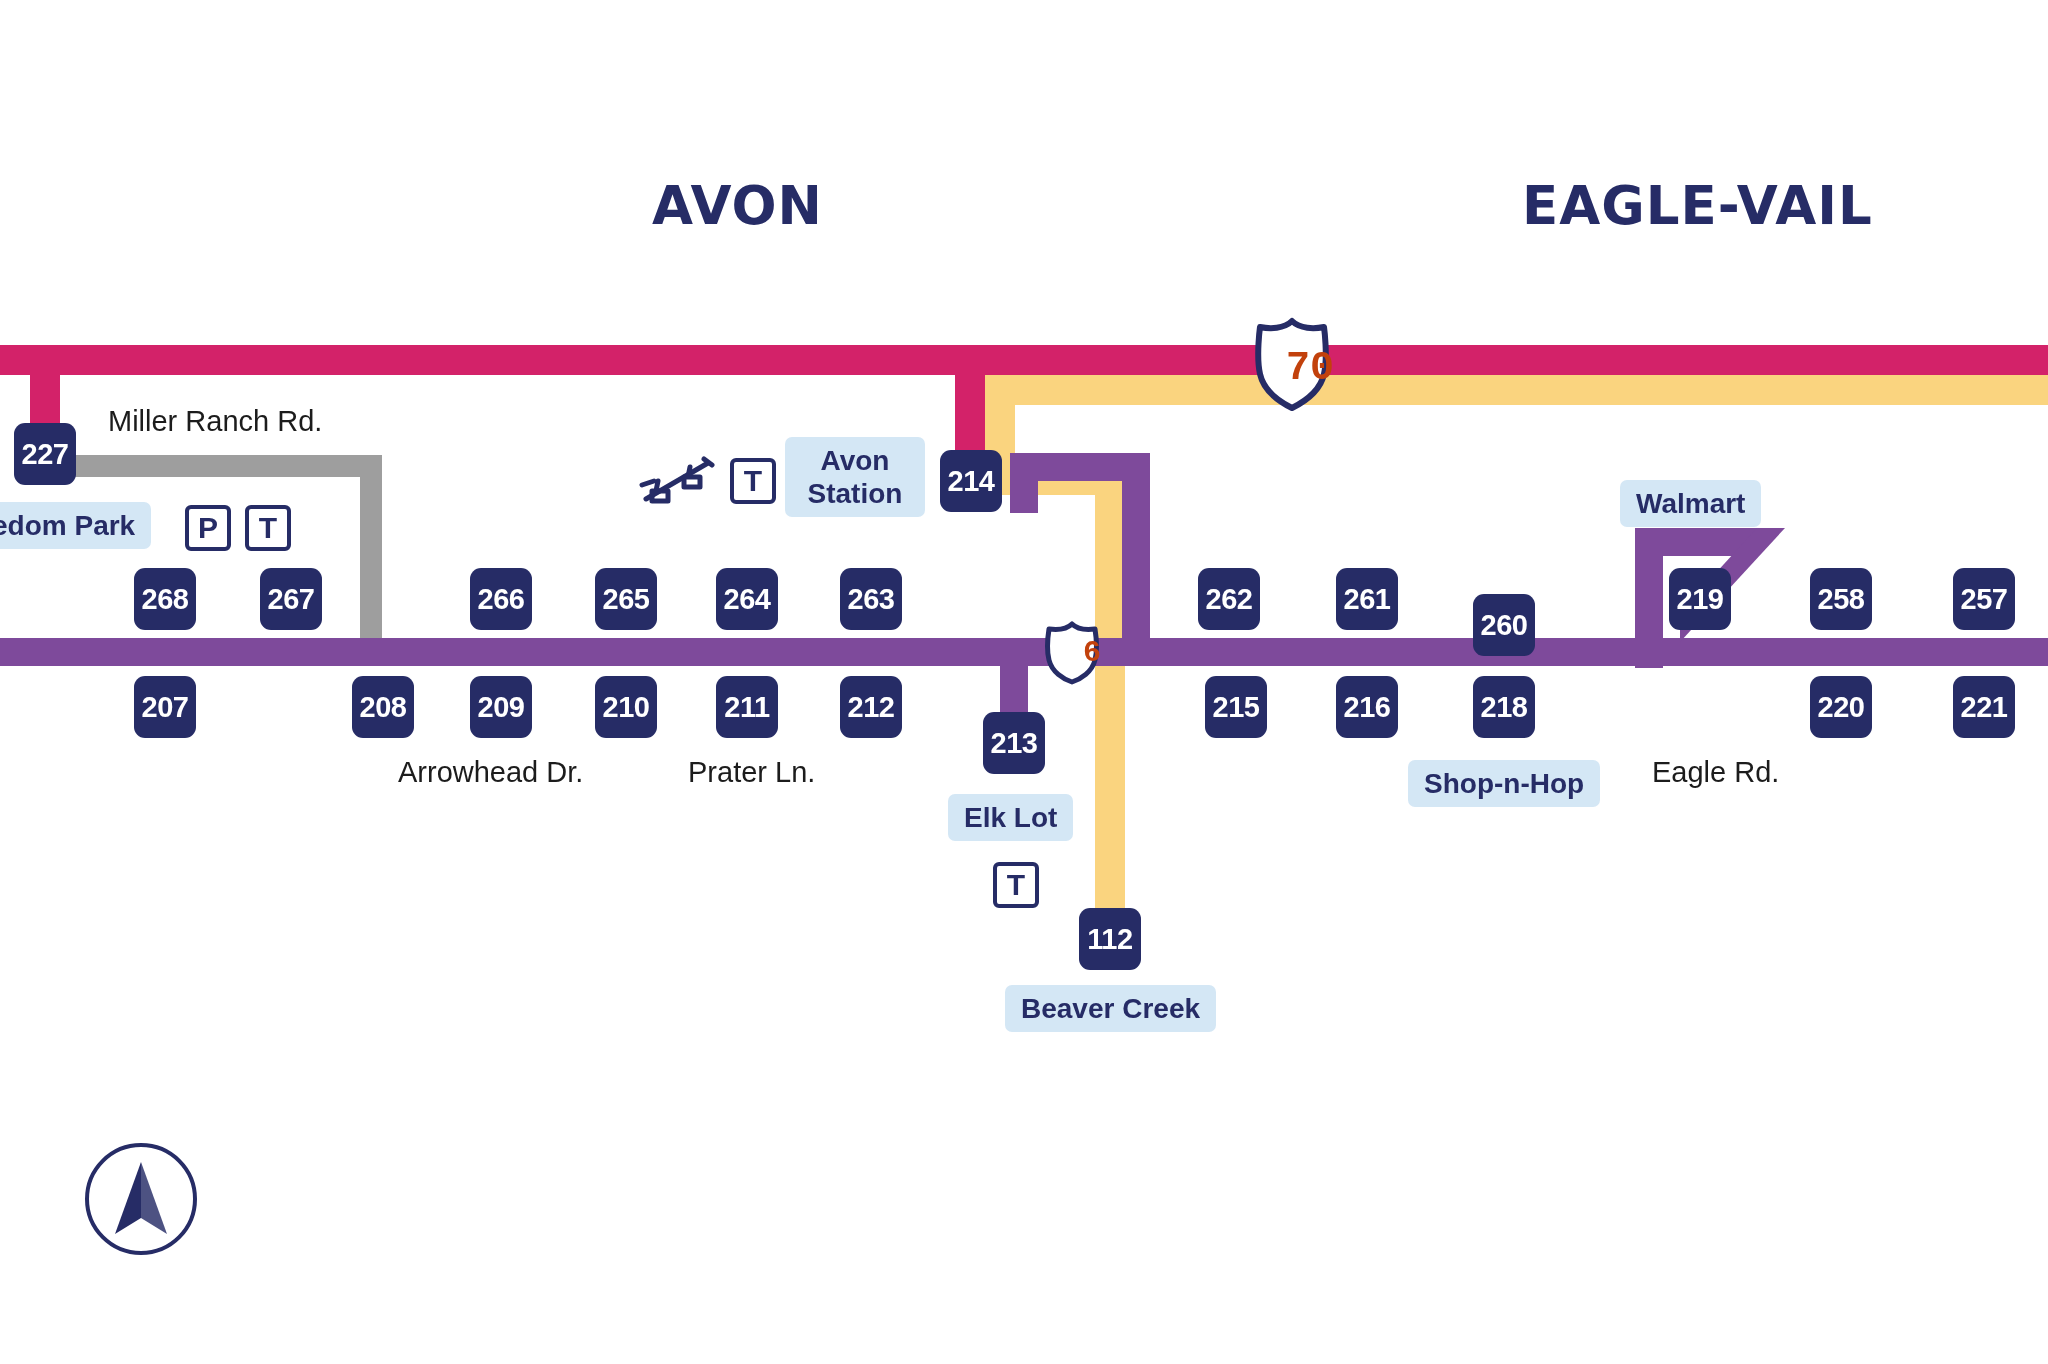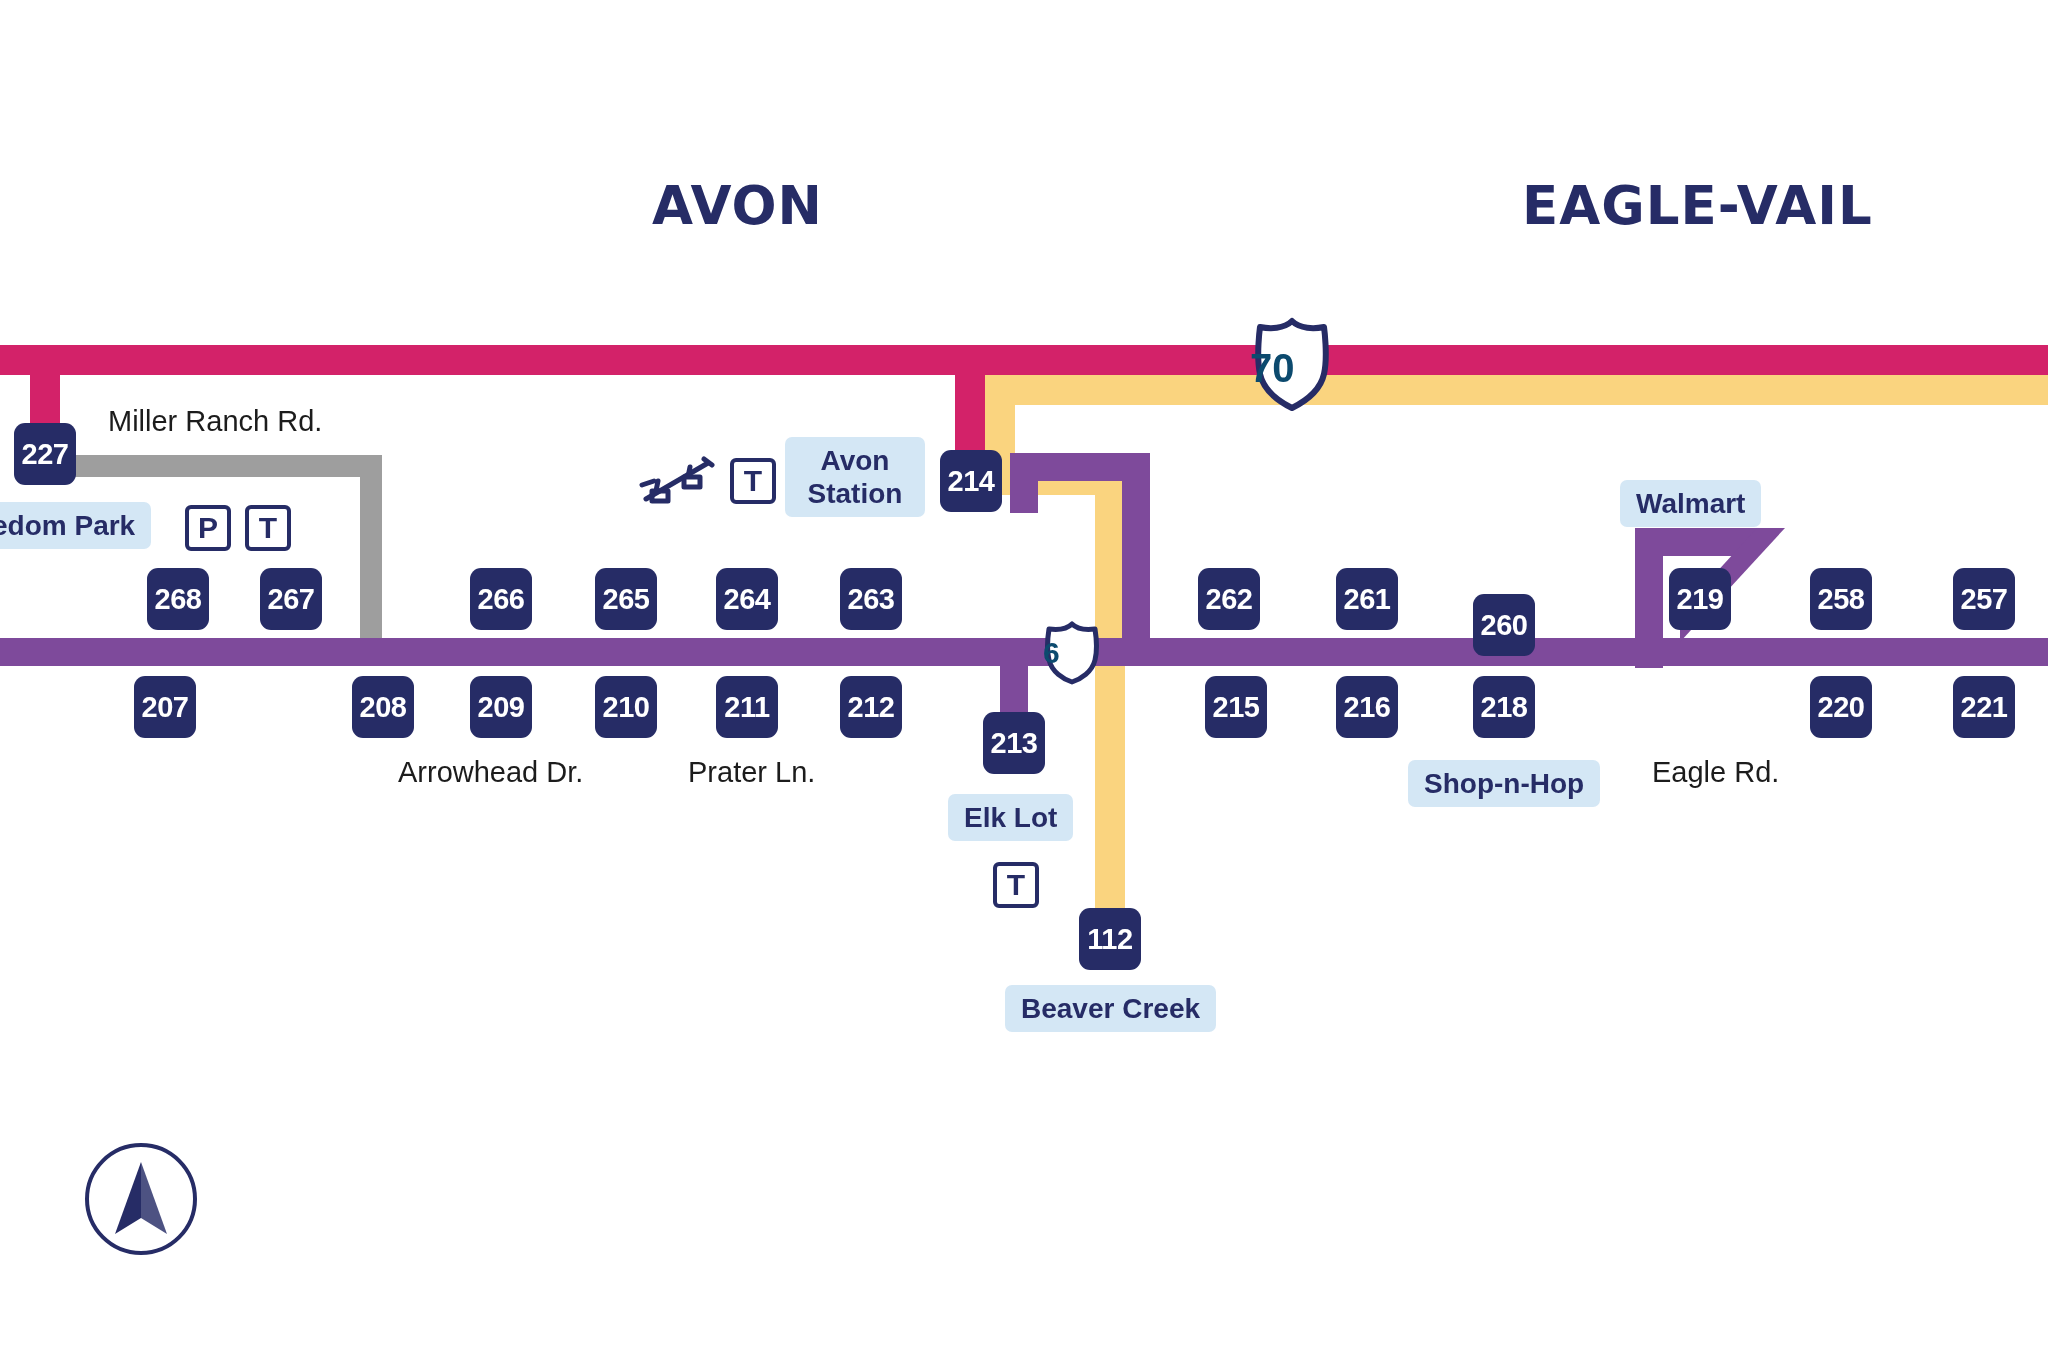--- a/index.html
+++ b/index.html
@@ -76,24 +76,24 @@
     background:#ffffff;
     z-index:30;
     box-sizing:border-box;
   }
 
   
   .shield{position:absolute;z-index:40;}
   .shield svg{display:block;}
   .shield .num{
     position:absolute;left:0;right:0;
-    text-align:left;
-    color:#0c4a6e;
-    font-weight:700;
-    font-family:Liberation Sans, sans-serif;
+    text-align:right;
+    color:#c2410c;
+    font-weight:700;
+    font-family:Liberation Mono, monospace;
   }
 
   
   .gondola{position:absolute;z-index:30;}
 
   
   .compass{position:absolute;z-index:40;}
 </style>
 </head>
 <body>
@@ -160,21 +160,21 @@
         <path d="M8 44 L70 8"></path>
         <path d="M20 26 L18 36 M14 36 L30 36 L30 46 L14 46 Z"></path>
         <path d="M52 12 L50 22 M46 22 L62 22 L62 32 L46 32 Z"></path>
         <path d="M4 30 L16 26"></path>
         <path d="M66 4 L74 10"></path>
       </g>
     </svg>
   </div>
 
   <div class="stop" style="left:14px;top:423px;">227</div>
-  <div class="stop" style="left:147px;top:568px;">268</div>
+  <div class="stop" style="left:134px;top:568px;">268</div>
   <div class="stop" style="left:260px;top:568px;">267</div>
   <div class="stop" style="left:470px;top:568px;">266</div>
   <div class="stop" style="left:595px;top:568px;">265</div>
   <div class="stop" style="left:716px;top:568px;text-align:right;">264</div>
   <div class="stop" style="left:840px;top:568px;">263</div>
   <div class="stop" style="left:940px;top:450px;">214</div>
   <div class="stop" style="left:1198px;top:568px;">262</div>
   <div class="stop" style="left:1336px;top:568px;">261</div>
   <div class="stop" style="left:1473px;top:568px;margin-top:26px;">260</div>
   <div class="stop" style="left:1669px;top:568px;">219</div>

